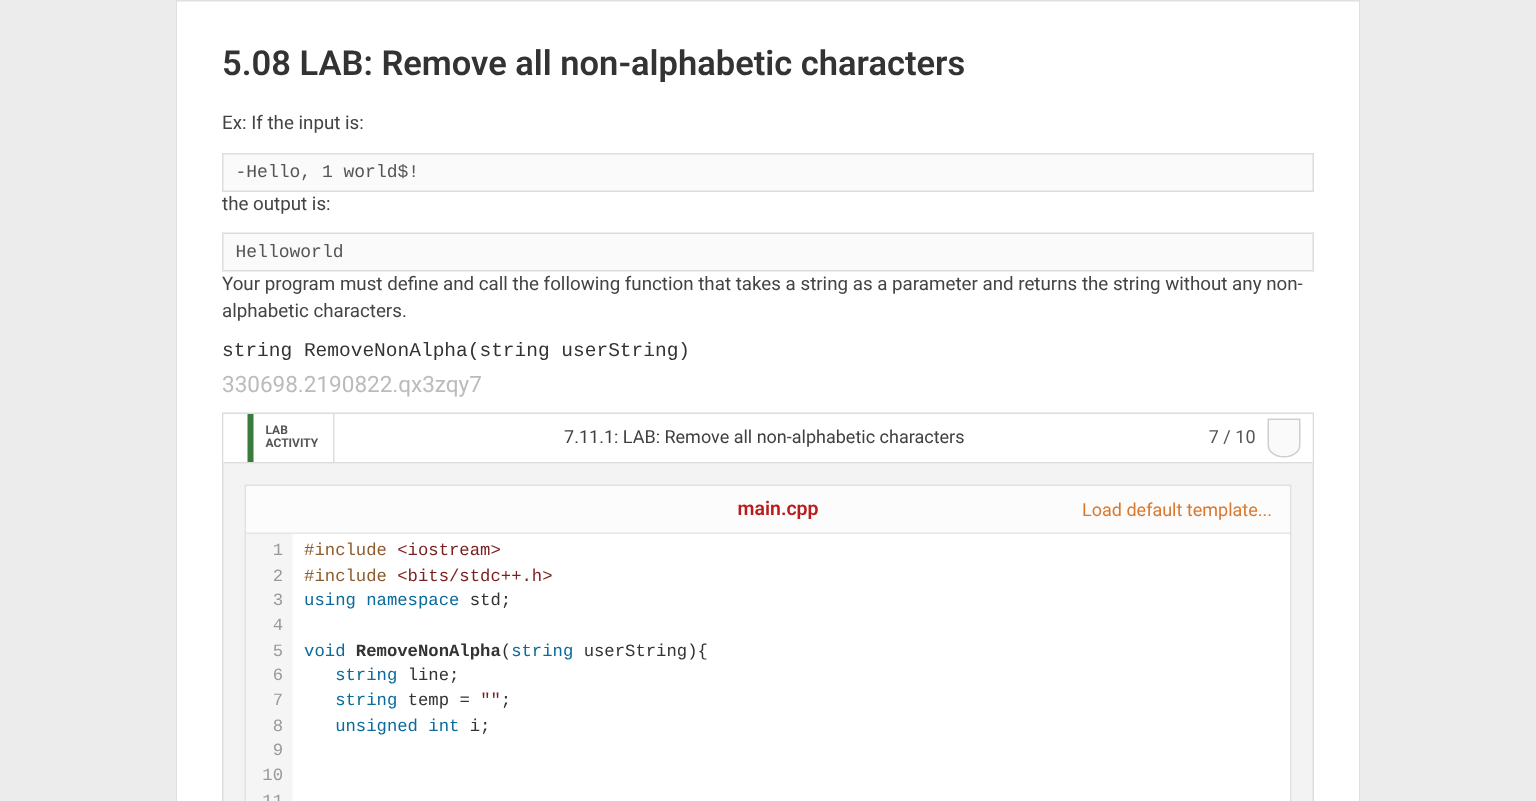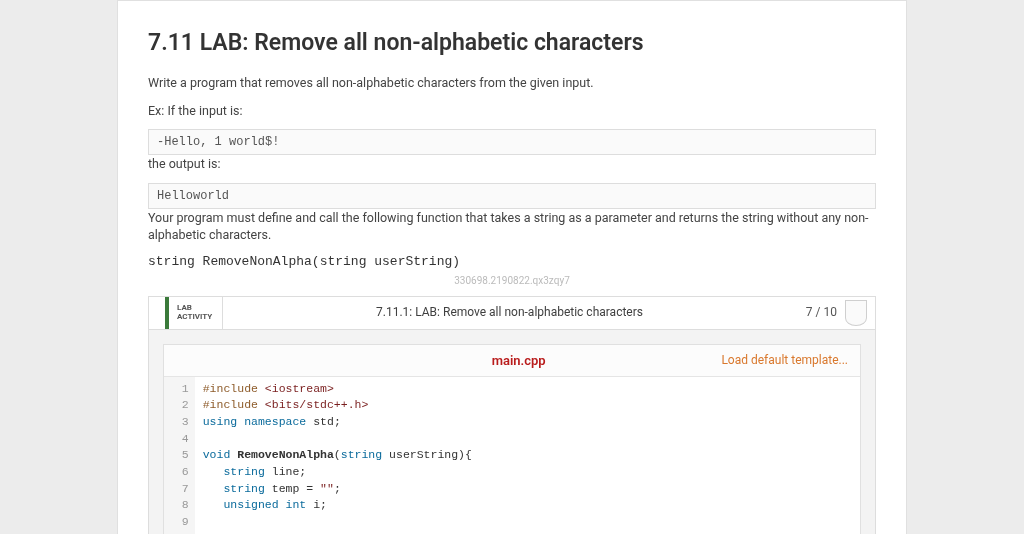--- a/index.html
+++ b/index.html
@@ -40,24 +40,23 @@
     font-size: 12px;
     color: #555;
   }
   .mono {
     font-family: Liberation Mono, monospace;
     font-size: 13px;
     color: #333;
     margin-bottom: 6px;
   }
   .tiny-id {
-    font-size: 10px;
+    font-size: 15px;
     color: #bbb;
     margin-bottom: 10px;
-    text-align: center;
   }
   .lab-activity {
     border: 1px solid #ddd;
     background: #f3f3f3;
   }
   .activity-header {
     display: flex;
     align-items: stretch;
     border-bottom: 1px solid #ddd;
     background: #fff;
@@ -147,23 +146,22 @@
   .id { color: #333; }
   .fn { color: #333; font-weight: 600; }
   .str { color: #7a1f1f; }      
   .hdr { color: #7a1f1f; }
 </style>
 </head>
 <body>
 
 <div class="outer">
 
-  <h1>7.11 LAB: Remove all non-alphabetic characters</h1>
-
-  <p class="para">Write a program that removes all non-alphabetic characters from the given input.</p>
+  <h1>5.08 LAB: Remove all non-alphabetic characters</h1>
+
   <p class="para">Ex: If the input is:</p>
   <div class="example-box">-Hello, 1 world$!</div>
   <p class="para">the output is:</p>
   <div class="example-box">Helloworld</div>
 
   <p class="para">Your program must define and call the following function that takes a string as a parameter and returns the string without any non-alphabetic characters.</p>
   <div class="mono">string RemoveNonAlpha(string userString)</div>
   <div class="tiny-id">330698.2190822.qx3zqy7</div>
 
   <div class="lab-activity">

